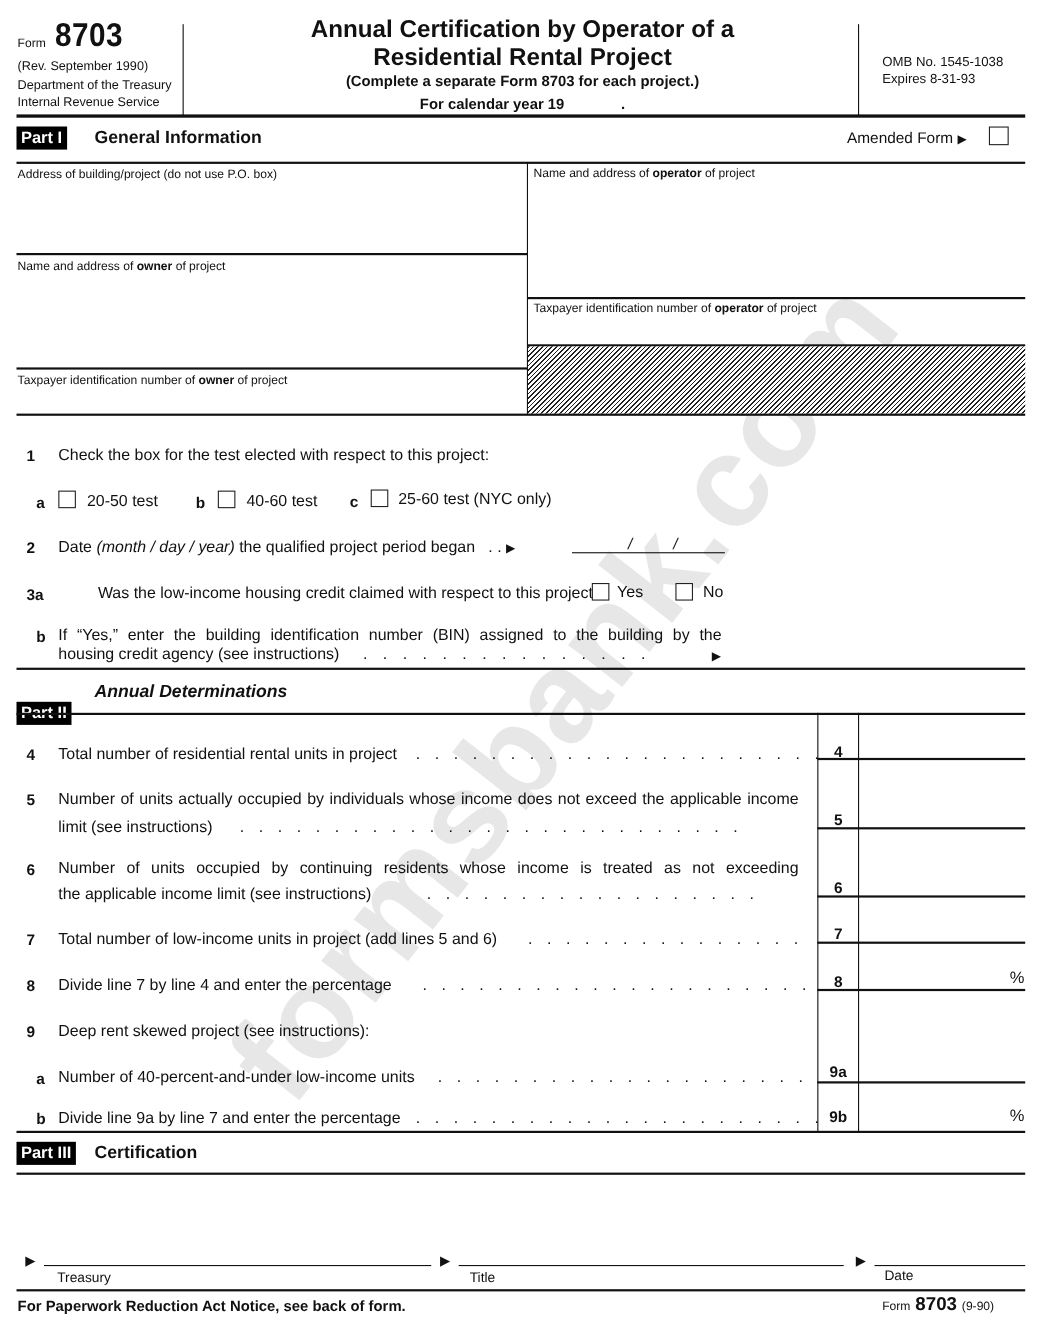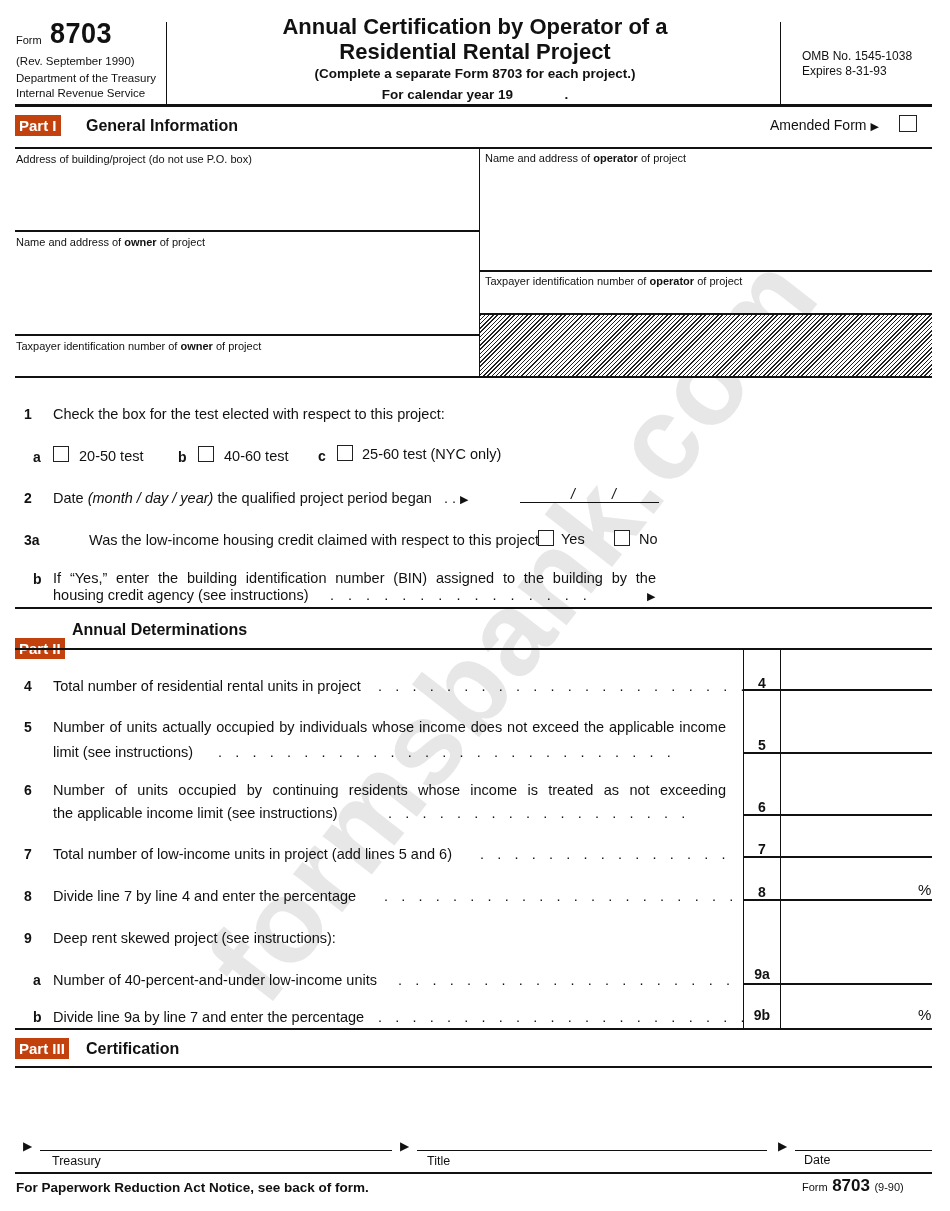--- a/index.html
+++ b/index.html
@@ -12,21 +12,21 @@
   
   #form-word { left: 16px; top: 34px; font-size: 11px; }
   #form-num { left: 50px; top: 16px; font-size: 30px; font-weight: bold; letter-spacing: 0.5px; transform: scaleX(0.9); transform-origin: left; }
   .hdr-small { font-size: 11.5px; line-height: 16px; left: 16px; }
   #title1 { left: 170px; width: 610px; top: 14px; text-align: center; font-size: 22px; font-weight: bold; }
   #title2 { left: 170px; width: 610px; top: 39px; text-align: center; font-size: 22px; font-weight: bold; }
   #subtitle { left: 170px; width: 610px; top: 66px; text-align: center; font-size: 13.5px; font-weight: bold; }
   #calyear { left: 170px; width: 610px; top: 86px; text-align: center; font-size: 13.5px; font-weight: bold; }
   #omb { left: 802px; top: 49px; font-size: 12px; line-height: 15px; }
 
-  .part-badge { position: absolute; background: #c2410c; color: #fff; font-weight: bold;
+  .part-badge { position: absolute; background: #000000; color: #fff; font-weight: bold;
                 font-size: 15px; padding: 1px 4px; line-height: 19px; }
   .part-title { position: absolute; font-weight: bold; font-size: 16px; }
 
   .cap { position: absolute; font-size: 11px; }
 
   .hatch { position: absolute;
     background: repeating-linear-gradient(135deg, #222 0px, #222 1px, #fff 1px, #fff 3px);
   }
 
   .cb { position: absolute; width: 16px; height: 16px; border: 1.3px solid #222; background: #fff; box-sizing: border-box; cursor: pointer; }
@@ -150,21 +150,21 @@
 <div class="line-txt" style="left:53px; top:587px;">
   <span>housing credit agency (see instructions)</span>
 </div>
 <div class="line-txt" style="left:330px; top:587px; letter-spacing:5px;">. . . . . . . . . . . . . . .</div>
 <div class="abs" style="left:647px; top:590px; font-size:11px;">▶</div>
 <input class="entry" style="left: 665px; top: 584px; width: 260px; height: 18px;" value="">
 
 <div class="hline" style="left:15px; top:607px; width:917px; height:2px;"></div>
 
 <div class="part-badge" style="left:15px; top:619px;margin-top:19px;">Part II</div>
-<div class="part-title" style="left:72px; top:621px;">Annual Determinations</div>
+<div class="part-title" style="left:86px; top:621px;font-style:italic;">Annual Determinations</div>
 <div class="hline" style="left:15px; top:648px; width:917px; height:1.5px;"></div>
 
 <div class="vline" style="left:743px; top:648px; width:1px; height:381px;"></div>
 <div class="vline" style="left:780px; top:648px; width:1px; height:381px;"></div>
 
 <div class="line-num" style="left:24px; top:678px;">4</div>
 <div class="line-txt" style="left:53px; top:678px;">Total number of residential rental units in project</div>
 <div class="line-txt" style="left:378px; top:678px; letter-spacing:4.6px;">. . . . . . . . . . . . . . . . . . . . . .</div>
 <div class="box-num" style="left:744px; top:675px;">4</div>
 <input class="entry" style="left: 784px; top: 670px; width: 140px; height: 18px; text-align: right;" value="">

